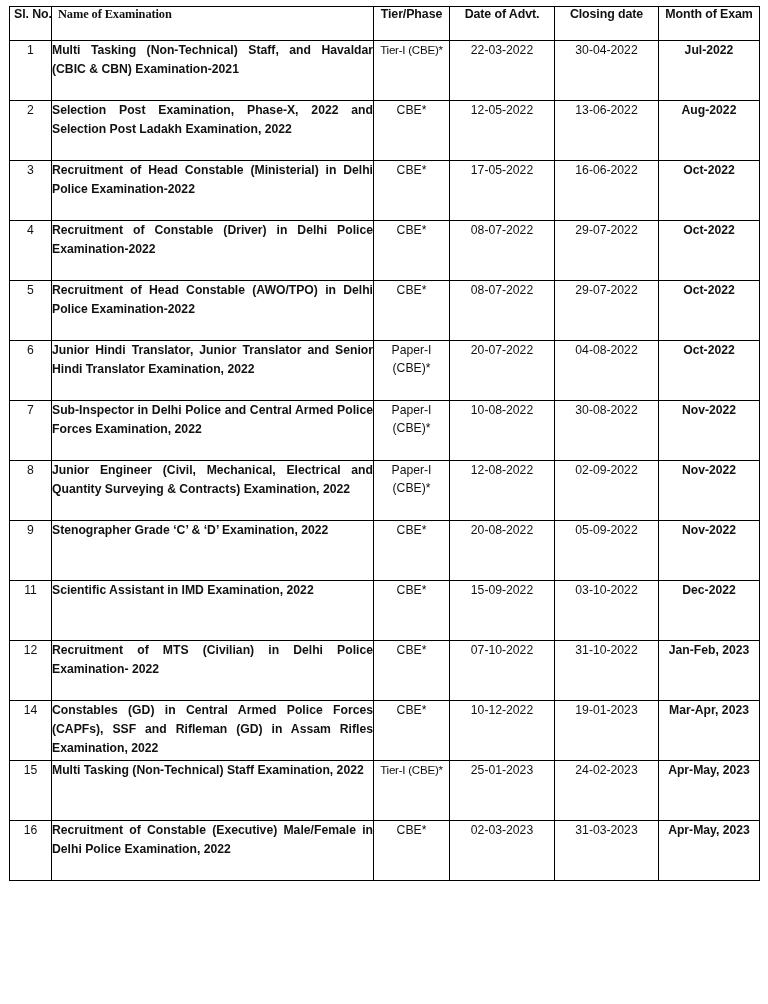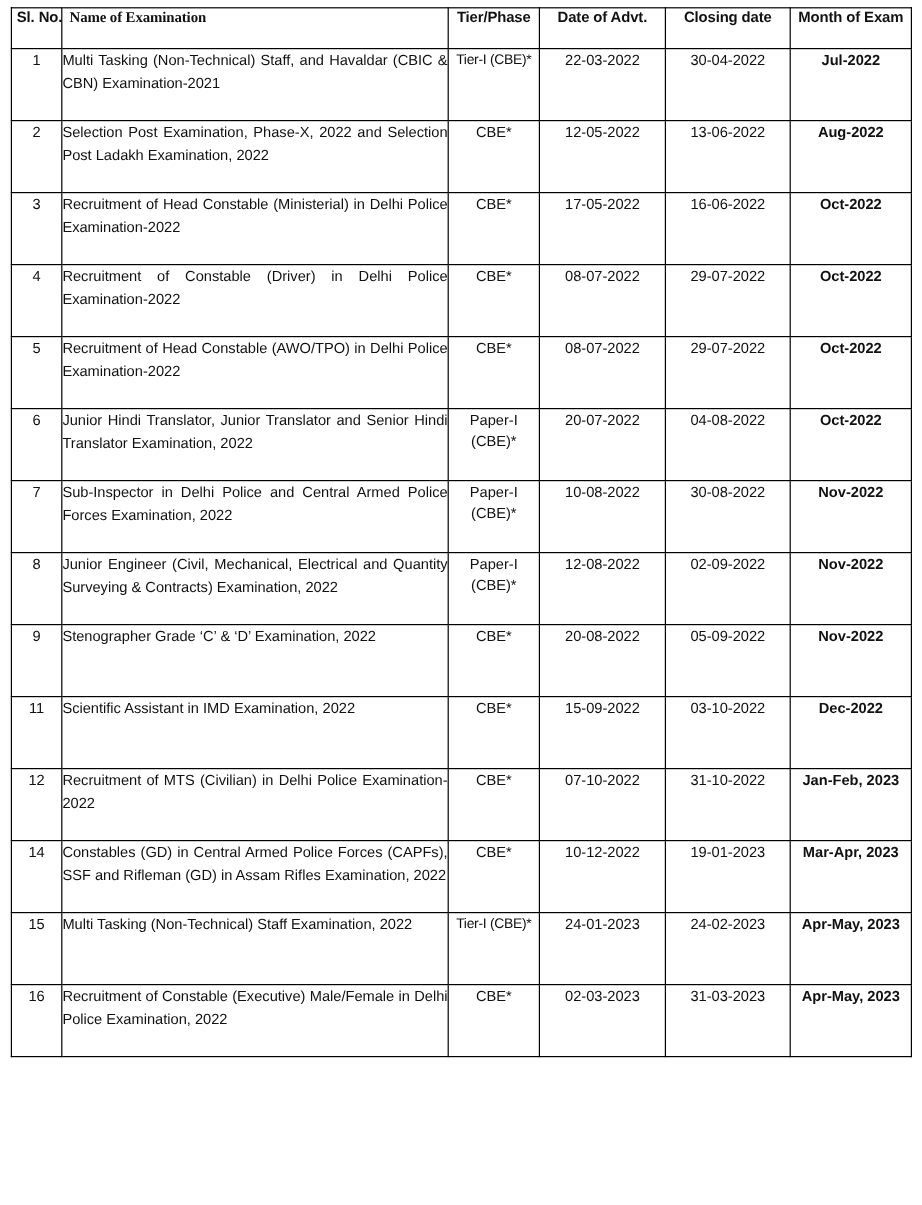--- a/index.html
+++ b/index.html
@@ -76,20 +76,21 @@
   }
   td.sl {
     text-align: center;
     padding-top: 8px;
   }
   td.name {
     text-align: justify;
     text-align-last: left;
     padding: 8px 4px 0 6px;
     hyphens: none;
+    font-weight: bold;
   }
   td.name .txt { display: block; }
   td.tier {
     text-align: center;
     padding: 8px 1px 0 1px;
     line-height: 1.5;
   }
   td.tier .tline { display: block; white-space: nowrap; }
   td.tier.tight { font-size: 11.6px; letter-spacing: -0.25px; }
   td.dt {
@@ -276,21 +277,21 @@
           <td class="mo">Mar-Apr, 2023</td>
         </tr>
         <tr>
           <td class="sl">15</td>
           <td class="name">
             <span class="txt">Multi Tasking (Non-Technical) Staff Examination, 2022</span>
           </td>
           <td class="tier tight">
             <span class="tline">Tier-I (CBE)*</span>
           </td>
-          <td class="dt">24-01-2023</td>
+          <td class="dt">25-01-2023</td>
           <td class="dt">24-02-2023</td>
           <td class="mo">Apr-May, 2023</td>
         </tr>
         <tr>
           <td class="sl">16</td>
           <td class="name">
             <span class="txt">Recruitment of Constable (Executive) Male/Female in Delhi Police Examination, 2022</span>
           </td>
           <td class="tier">
             <span class="tline">CBE*</span>

